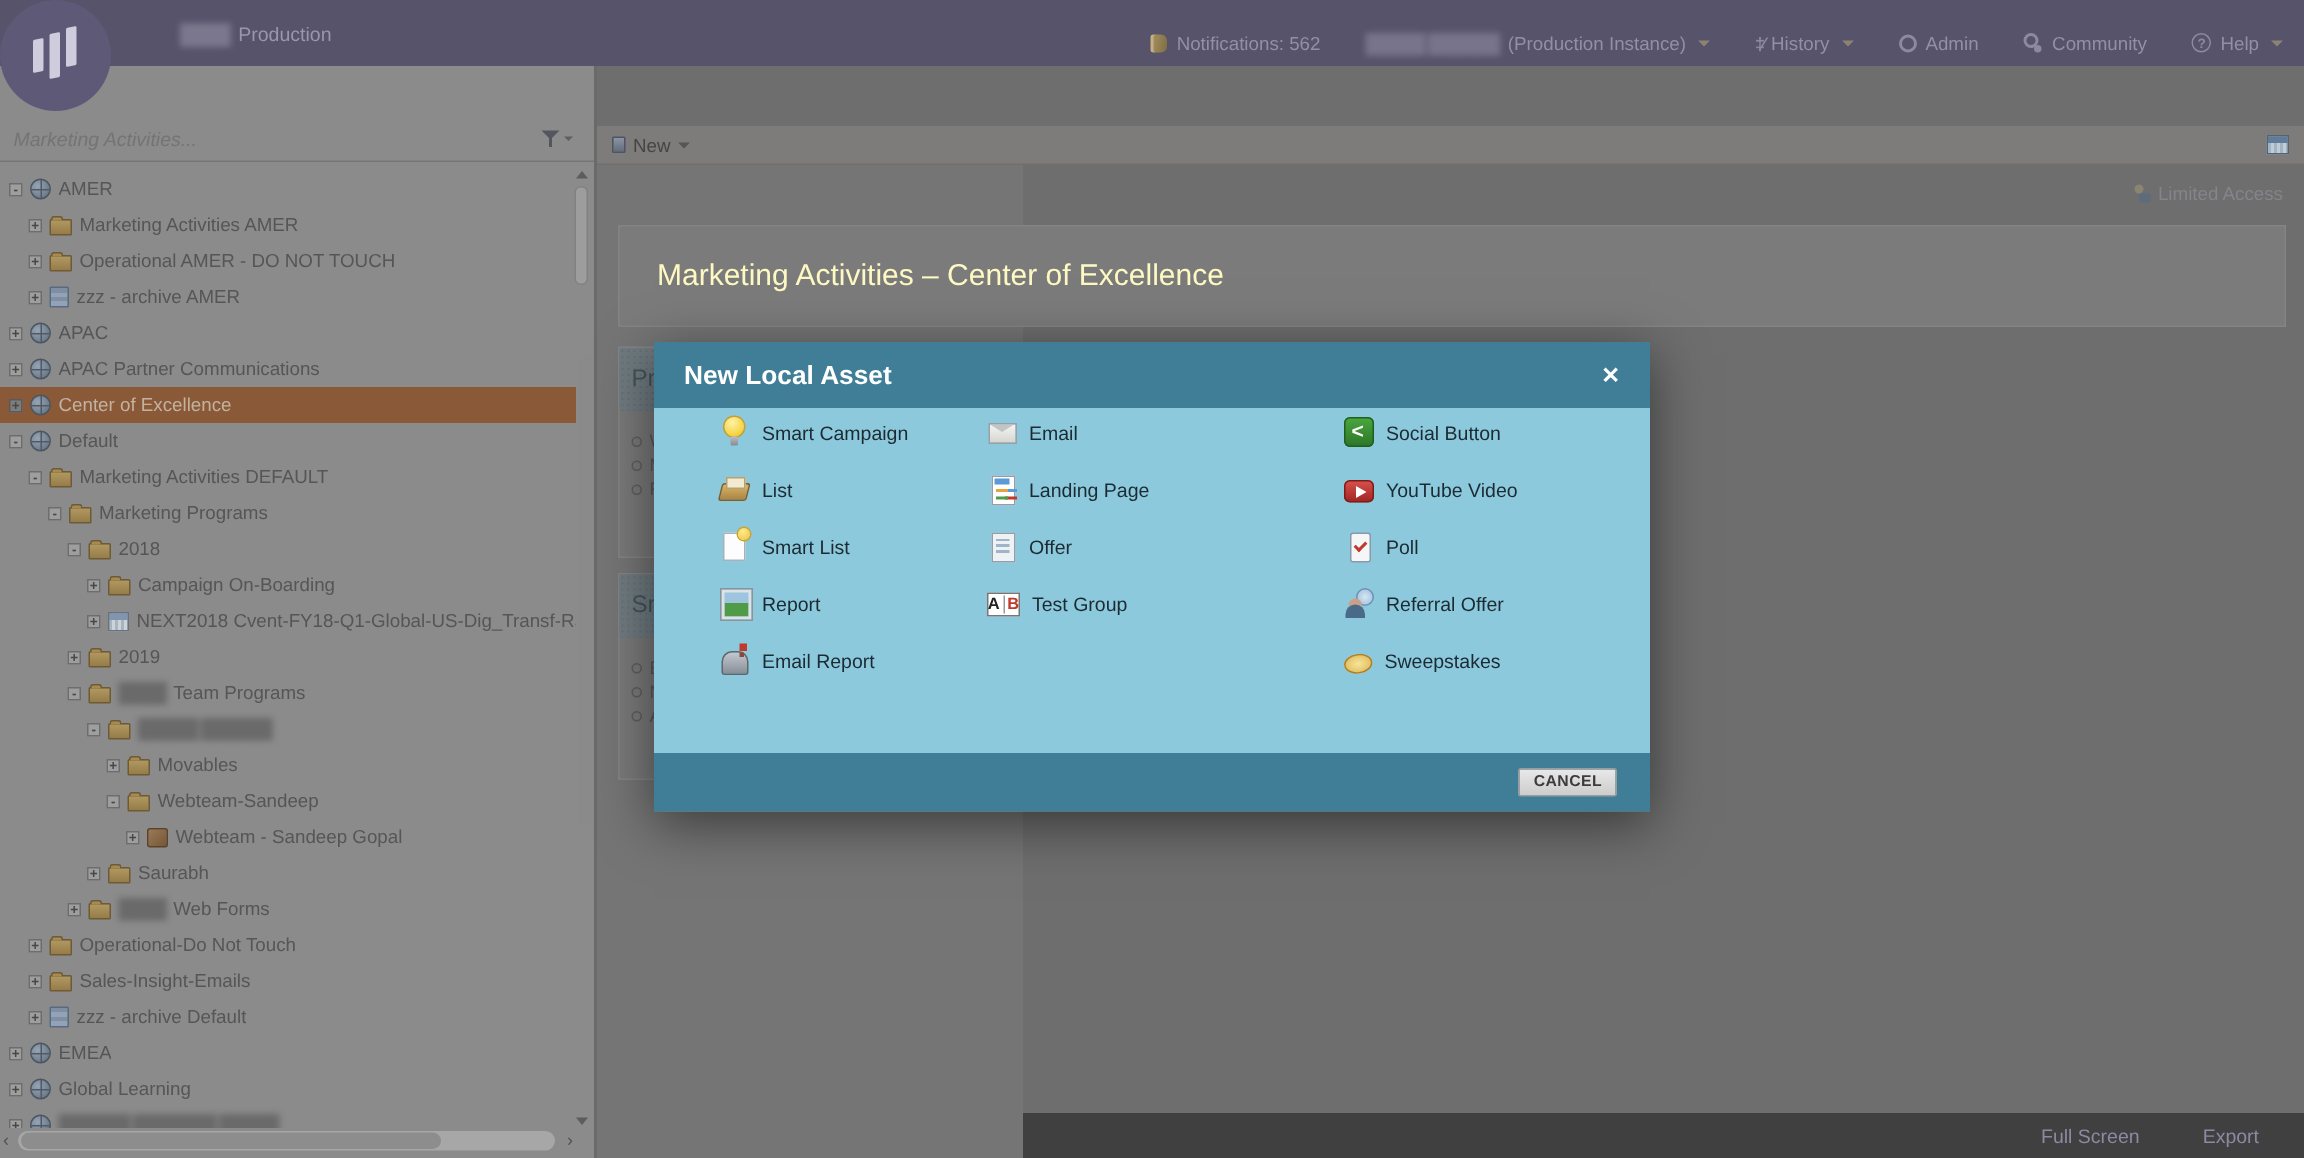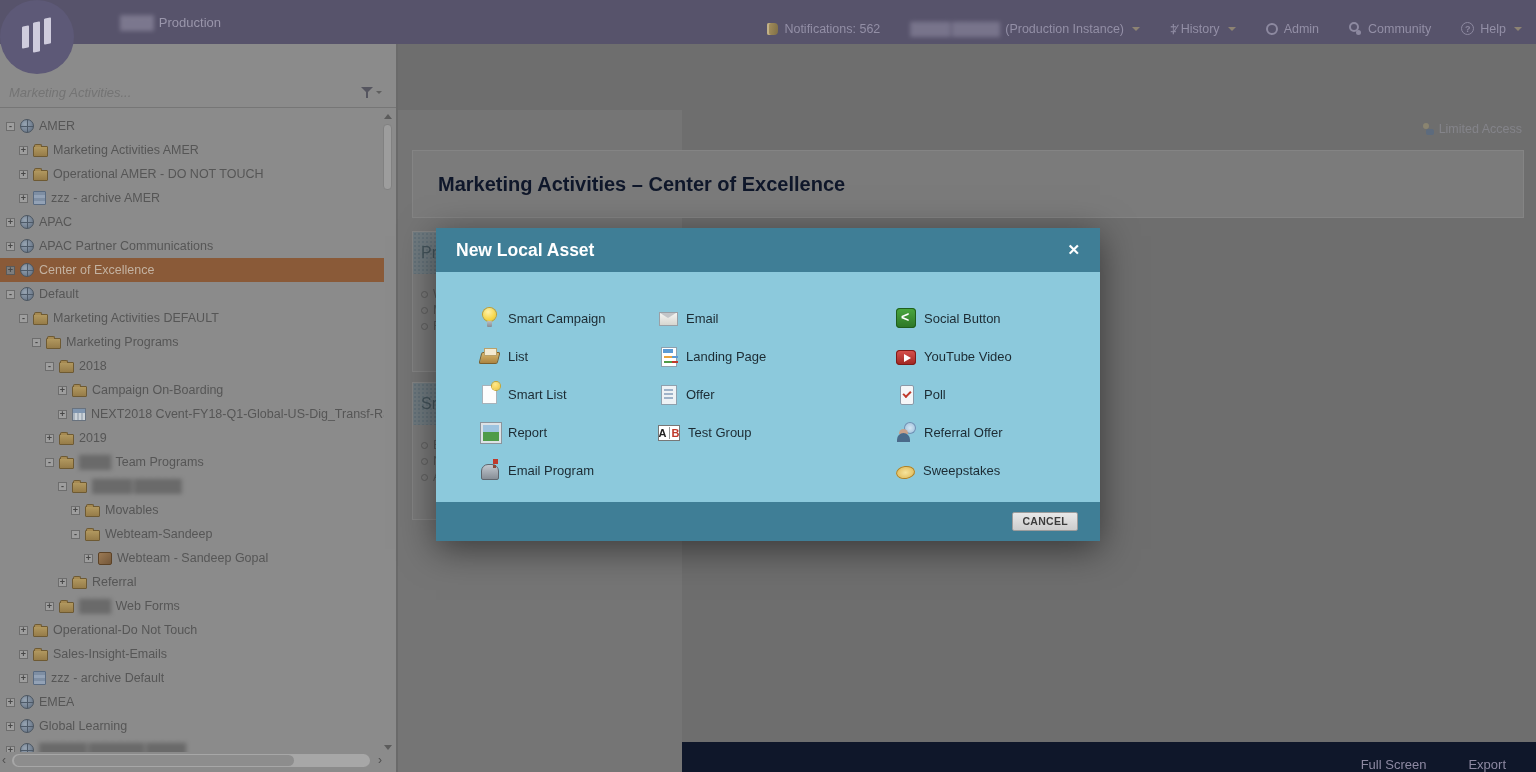--- a/index.html
+++ b/index.html
@@ -81,39 +81,39 @@
   .toolbar-spacer{flex:1;}
   .cal-icon{width:15px;height:13px;border:1px solid #57636f;background:linear-gradient(#5f7d9a 0 4px,transparent 4px),repeating-linear-gradient(90deg,#9fb4c6 0 2px,#c3ccd4 2px 4px);background-color:#c3ccd4;cursor:pointer;}
 
   .content{position:absolute;left:0;top:66px;right:0;bottom:0;background:#6e6e6e;}
   .content-left{position:absolute;left:0;top:0;width:284px;height:100%;background:#757575;}
   .limited{position:absolute;top:12px;right:14px;display:flex;align-items:center;gap:5px;color:#84848a;font-size:12.5px;}
   .la-icon{position:relative;width:12px;height:12px;}
   .la-icon::before{content:"";position:absolute;left:1px;top:0;width:6px;height:6px;border-radius:50%;background:#8a8470;}
   .la-icon::after{content:"";position:absolute;left:4px;bottom:0;width:8px;height:6px;border-radius:2px;background:#5d6b7d;}
   .title-card{position:absolute;left:14px;right:12px;top:40px;height:68px;background:#7b7b7b;border:1px solid #848484;display:flex;align-items:center;padding-left:25px;}
-  .page-title{font-size:20px;color:#0f172a;font-weight:bold;}
+  .page-title{font-size:20px;color:#fef9c3;}
   .bpanel{position:absolute;left:14px;width:264px;background:#7a7a7a;border:1px solid #848484;}
   .bpanel-a{top:121px;height:141px;}
   .bpanel-b{top:272px;height:138px;}
   .bpanel .phead{height:42px;background-color:#707b80;background-image:radial-gradient(#64727a 1px,transparent 1px);background-size:4px 4px;display:flex;align-items:center;padding-left:8px;font-size:16px;color:#44545b;}
   .bpanel .pbody{padding:12px 0 0 8px;}
   .pbullet{display:flex;align-items:center;gap:5px;height:16px;font-size:12px;color:#595959;}
   .pbullet::before{content:"";width:5px;height:5px;border-radius:50%;border:1px solid #5e5e5e;flex:0 0 auto;}
 
-  .statusbar{position:absolute;left:284px;right:0;bottom:0;height:30px;background:#0f172a;display:flex;align-items:flex-end;justify-content:flex-end;gap:42px;padding-right:30px;font-size:13px;color:#8d89a2;}
+  .statusbar{position:absolute;left:284px;right:0;bottom:0;height:30px;background:#404040;display:flex;align-items:center;justify-content:flex-end;gap:42px;padding-right:30px;font-size:13px;color:#8d89a2;}
   .statusbar span{cursor:pointer;}
 
   
   .modal{position:absolute;left:436px;top:228px;width:664px;height:313px;z-index:40;box-shadow:0 8px 34px rgba(0,0,0,.5);}
   .m-head{position:absolute;left:0;top:0;right:0;height:44px;background:#3f7e96;display:flex;align-items:center;padding:0 20px;}
   .m-title{color:#fff;font-size:17.5px;font-weight:600;flex:1;}
   .m-close{color:#fff;font-size:15px;font-weight:bold;cursor:pointer;}
   .m-body{position:absolute;left:0;top:44px;right:0;height:230px;background:#8cc9dc;}
-  .mcol{position:absolute;top:36px;}
+  .mcol{position:absolute;top:6px;}
   .mcol-0{left:44px;}
   .mcol-1{left:222px;}
   .mcol-2{left:460px;}
   .mitem{height:20px;margin-bottom:18px;display:flex;align-items:center;gap:8px;cursor:pointer;}
   .mlabel{font-size:13px;color:#1c2b33;white-space:nowrap;}
   .m-foot{position:absolute;left:0;bottom:0;right:0;height:39px;background:#3f7e96;}
   .cancel-btn{position:absolute;right:22px;top:10px;height:19px;padding:0 9px;background:linear-gradient(#e8e8e8,#cdcdcd);border:1px solid #9c9c9c;border-radius:2px;font-size:10.5px;font-weight:bold;color:#3c3c3c;letter-spacing:.3px;line-height:17px;cursor:pointer;}
 
   
   .aicon{position:relative;width:20px;height:20px;flex:0 0 auto;}
@@ -315,21 +315,21 @@
         <div class="trow" style="padding-left: 84px;">
           <span class="expander">+</span>
           <span class="ticon t-program"></span>
 
           <span class="tlabel">Webteam - Sandeep Gopal</span>
         </div>
         <div class="trow" style="padding-left: 58px;">
           <span class="expander">+</span>
           <span class="ticon t-folder"></span>
 
-          <span class="tlabel">Referral</span>
+          <span class="tlabel">Saurabh</span>
         </div>
         <div class="trow" style="padding-left: 45px;">
           <span class="expander">+</span>
           <span class="ticon t-folder"></span>
           <span class="blur-dark">████</span>
           <span class="tlabel">Web Forms</span>
         </div>
         <div class="trow" style="padding-left: 19px;">
           <span class="expander">+</span>
           <span class="ticon t-folder"></span>
@@ -374,20 +374,29 @@
     </div>
     <div class="hscroll">
       <span class="arrow left">‹</span>
       <span class="track"></span>
       <span class="thumb"></span>
       <span class="arrow right">›</span>
     </div>
   </div>
 
   <div class="main">
+    <div class="toolbar">
+      <span class="new-btn">
+        <span class="new-icon"></span>
+        <span>New</span>
+        <span class="new-caret"></span>
+      </span>
+      <span class="toolbar-spacer"></span>
+      <span class="cal-icon"></span>
+    </div>
     <div class="content">
       <div class="content-left"></div>
       <div class="limited">
         <span class="la-icon"></span>
         <span>Limited Access</span>
       </div>
       <div class="title-card">
         <span class="page-title">Marketing Activities – Center of Excellence</span>
       </div>
       <div class="bpanel bpanel-a">
@@ -446,21 +455,21 @@
           <div class="mitem">
             <span class="aicon i-smartlist"></span>
             <span class="mlabel">Smart List</span>
           </div>
           <div class="mitem">
             <span class="aicon i-report"></span>
             <span class="mlabel">Report</span>
           </div>
           <div class="mitem">
             <span class="aicon i-emailprogram"></span>
-            <span class="mlabel">Email Program</span>
+            <span class="mlabel">Email Report</span>
           </div>
         </div>
       <div class="mcol mcol-1">
 
       <div class="mitem">
             <span class="aicon i-envelope"></span>
             <span class="mlabel">Email</span>
           </div>
           <div class="mitem">
             <span class="aicon i-landingpage"></span>

